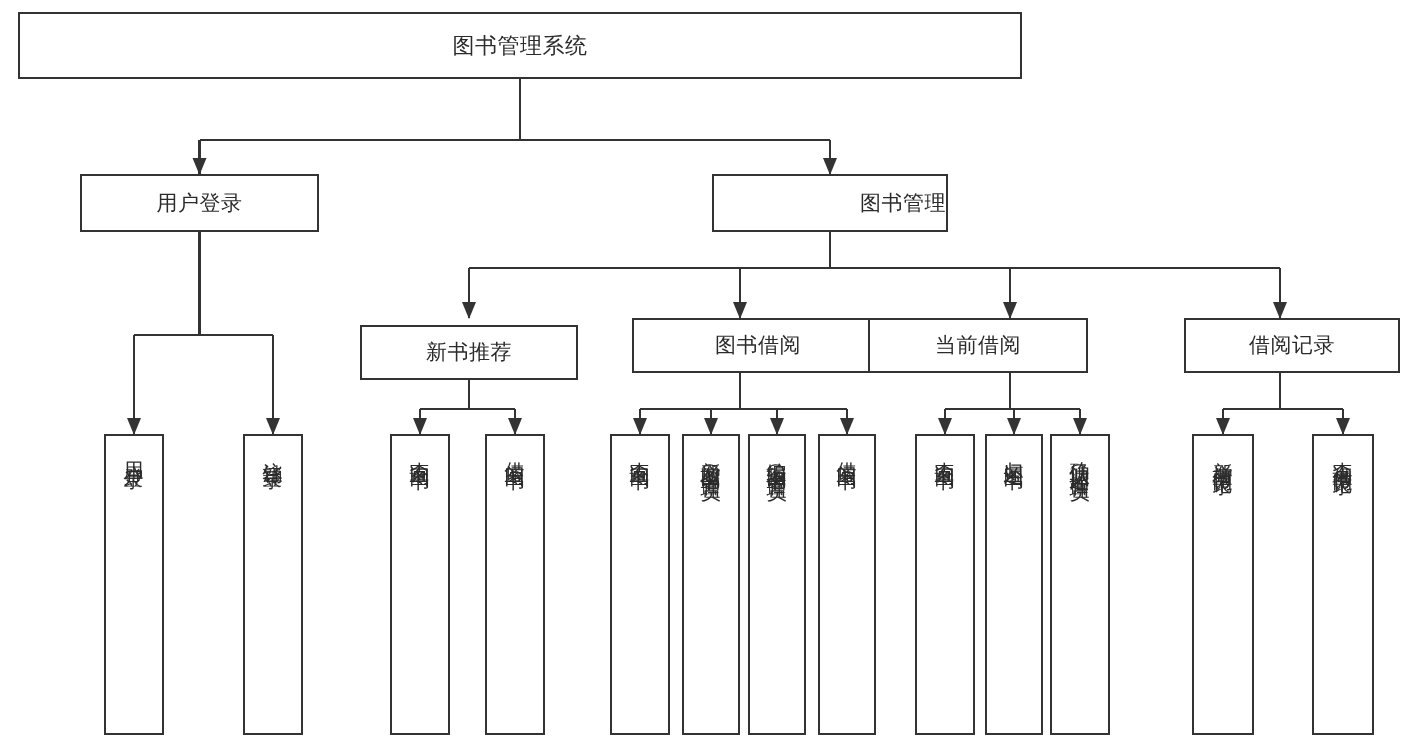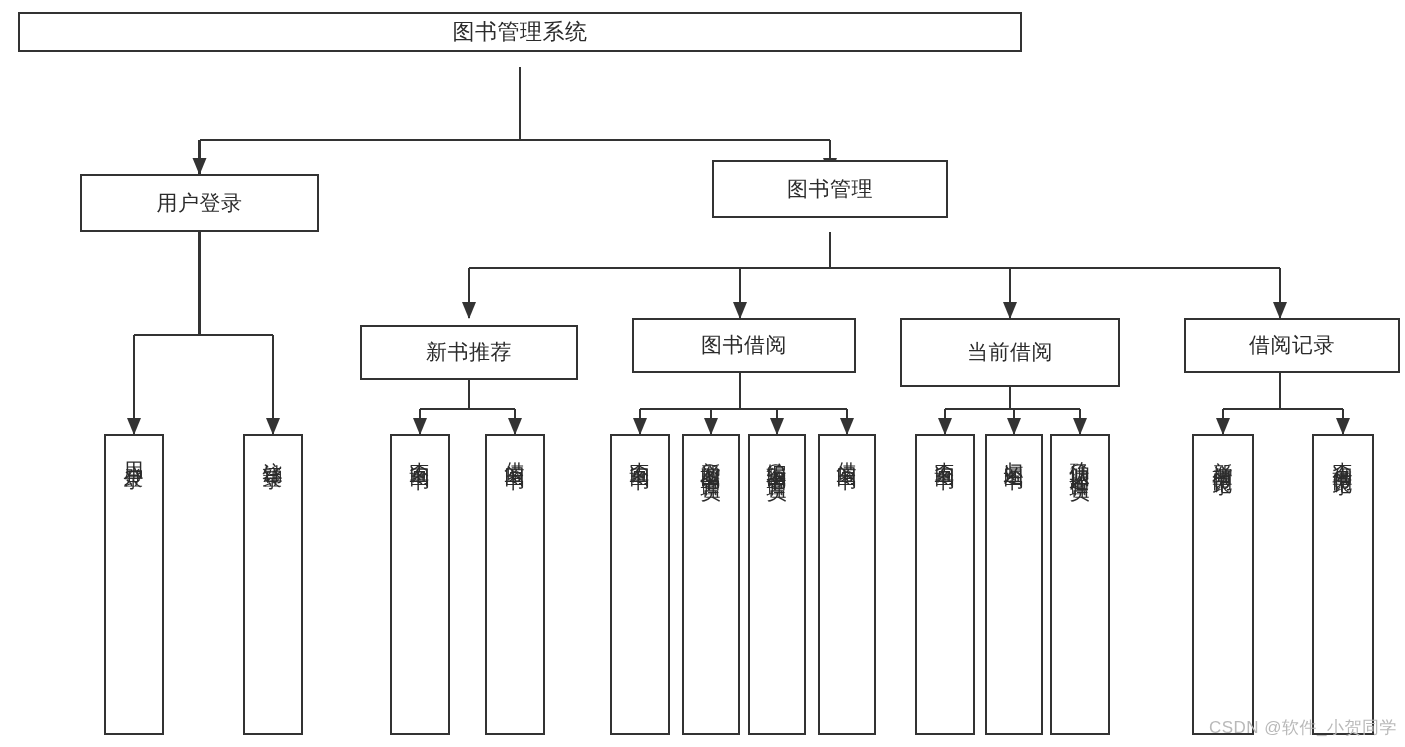--- a/index.html
+++ b/index.html
@@ -127,36 +127,36 @@
       <line x1="1080" y1="409" x2="1080" y2="434" stroke="#333333" stroke-width="2.4" shape-rendering="crispEdges"></line>
       <polygon points="1073,418 1087,418 1080,435" fill="#333333"></polygon>
       <line x1="1280" y1="373" x2="1280" y2="409" stroke="#333333" stroke-width="2.4" shape-rendering="crispEdges"></line>
       <line x1="1223" y1="409" x2="1343" y2="409" stroke="#333333" stroke-width="2.4" shape-rendering="crispEdges"></line>
       <line x1="1223" y1="409" x2="1223" y2="434" stroke="#333333" stroke-width="2.4" shape-rendering="crispEdges"></line>
       <polygon points="1216,418 1230,418 1223,435" fill="#333333"></polygon>
       <line x1="1343" y1="409" x2="1343" y2="434" stroke="#333333" stroke-width="2.4" shape-rendering="crispEdges"></line>
       <polygon points="1336,418 1350,418 1343,435" fill="#333333"></polygon>
     </svg>
   <div id="node-layer">
-      <div class="node horiz root" style="left: 18px; top: 12px; width: 1004px; height: 40px;">
+      <div class="node horiz root" style="left: 18px; top: 12px; width: 1004px; height: 67px;">
         <span class="node-label">图书管理系统</span>
       </div>
       <div class="node horiz" style="left: 80px; top: 174px; width: 239px; height: 58px;">
         <span class="node-label">用户登录</span>
       </div>
-      <div class="node horiz" style="left: 712px; top: 160px; width: 236px; height: 58px;">
+      <div class="node horiz" style="left: 712px; top: 174px; width: 236px; height: 58px; justify-content: flex-end;">
         <span class="node-label">图书管理</span>
       </div>
       <div class="node horiz" style="left: 360px; top: 318px; width: 218px; height: 55px; margin-top: 7px;">
         <span class="node-label">新书推荐</span>
       </div>
-      <div class="node horiz" style="left: 632px; top: 318px; width: 224px; height: 55px;">
+      <div class="node horiz" style="left: 632px; top: 318px; width: 252px; height: 55px;">
         <span class="node-label">图书借阅</span>
       </div>
-      <div class="node horiz" style="left: 900px; top: 318px; width: 220px; height: 69px; font-family: Liberation Serif, serif;">
+      <div class="node horiz" style="left: 868px; top: 318px; width: 220px; height: 55px; font-family: Liberation Serif, serif;">
         <span class="node-label">当前借阅</span>
       </div>
       <div class="node horiz" style="left: 1172px; top: 318px; width: 216px; height: 55px; margin-left: 12px;">
         <span class="node-label">借阅记录</span>
       </div>
       <div class="node leaf" style="left: 104px; top: 434px; width: 60px; height: 301px;">
         <span class="node-label">用户登录</span>
       </div>
       <div class="node leaf" style="left: 243px; top: 434px; width: 60px; height: 301px;">
         <span class="node-label">注销登录</span>
@@ -188,14 +188,13 @@
       <div class="node leaf" style="left: 1050px; top: 434px; width: 60px; height: 301px;">
         <span class="node-label">确认归还（管理员）</span>
       </div>
       <div class="node leaf" style="left: 1192px; top: 434px; width: 62px; height: 301px;">
         <span class="node-label">新增借阅记录</span>
       </div>
       <div class="node leaf" style="left: 1312px; top: 434px; width: 62px; height: 301px;">
         <span class="node-label">查询借阅记录</span>
       </div>
     </div>
-  <div id="watermark">CSDN @软件_小贺同学</div>
 </div>
 
 </body></html>

